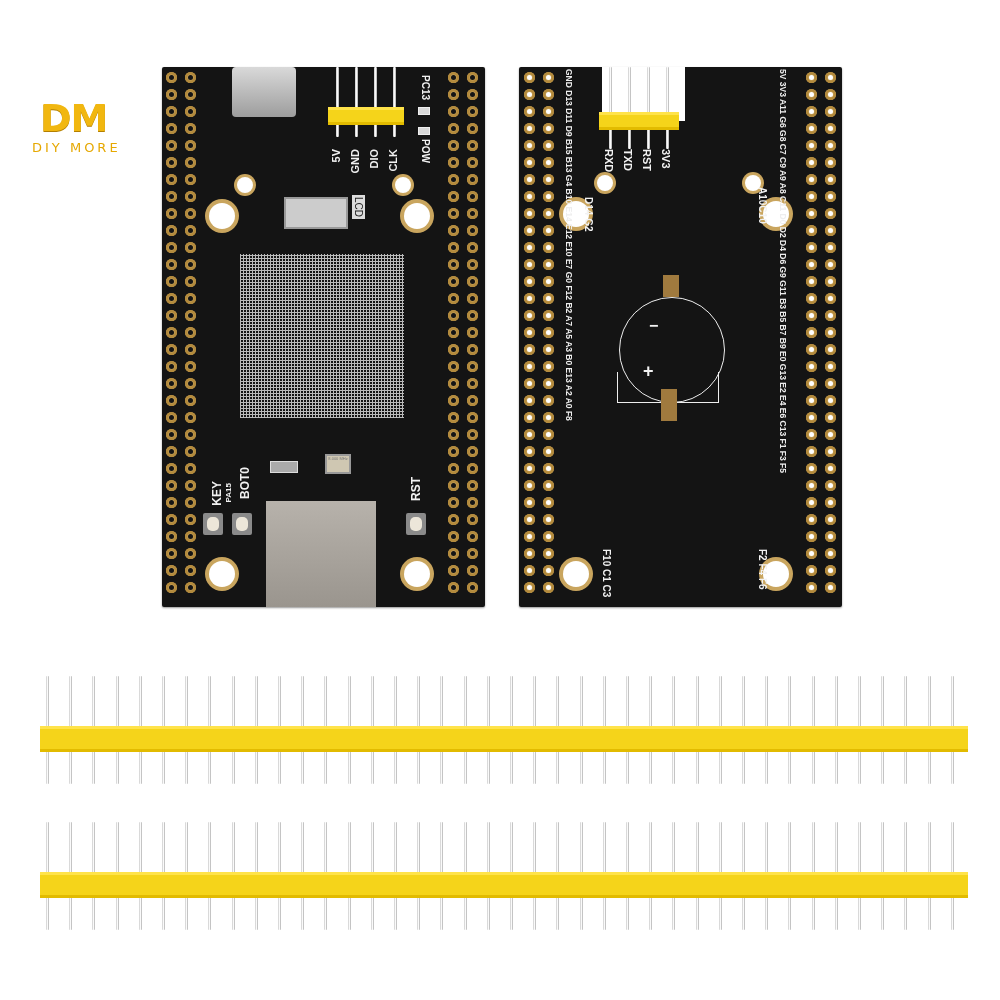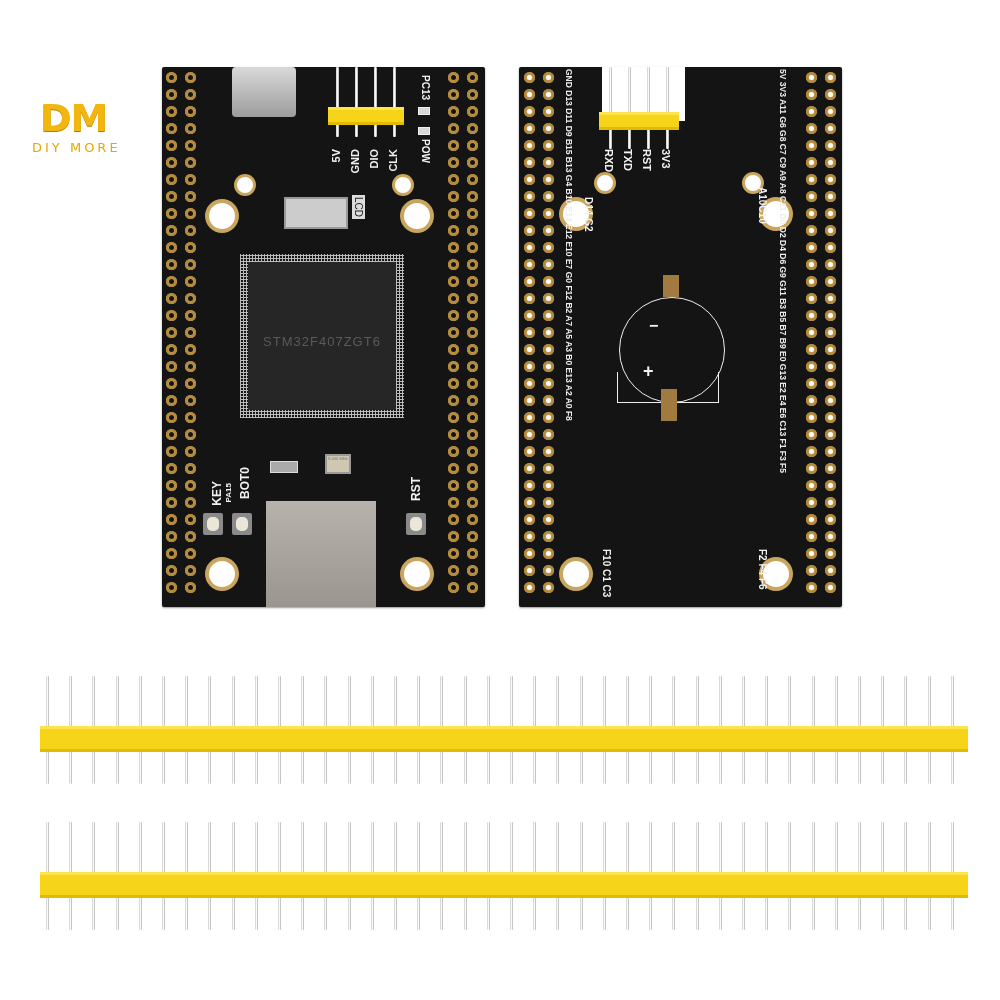--- a/index.html
+++ b/index.html
@@ -197,23 +197,20 @@
   <div class="mount" style="left:47px;top:136px;"></div>
   <div class="mount" style="left:242px;top:136px;"></div>
   <div class="mount" style="left:47px;top:494px;"></div>
   <div class="mount" style="left:242px;top:494px;"></div>
 
   <div class="abs" style="left:122px;top:130px;width:60px;height:28px;background:#ccc;border:2px solid #999;"></div>
   <div class="silk vtext2" style="left:190px;top:128px;background:#ddd;color:#222;padding:2px 1px;font-weight:normal;font-size:10px;">LCD</div>
 
   <div class="abs" style="left:78px;top:187px;width:164px;height:164px;background:repeating-linear-gradient(90deg,#bbb 0 1px,transparent 1px 3px);"></div>
   <div class="abs" style="left:78px;top:187px;width:164px;height:164px;background:repeating-linear-gradient(0deg,#bbb 0 1px,transparent 1px 3px);"></div>
-  <div class="chip" style="left:86px;top:195px;width:148px;height:148px;">
-    <div class="chip-label">STM32F407ZGT6</div>
-  </div>
 
   <div class="abs" style="left:163px;top:387px;width:22px;height:16px;background:#cfc7b2;border:2px solid #999;font-size:4px;color:#777;text-align:center;">8.000 MHz</div>
   <div class="abs" style="left:108px;top:394px;width:26px;height:10px;background:#aaa;border:1px solid #ddd;"></div>
 
   <div class="silk vtext" style="left:48px;top:414px;font-size:12px;">KEY</div>
   <div class="silk vtext" style="left:62px;top:416px;font-size:8px;">PA15</div>
   <div class="silk vtext" style="left:76px;top:400px;font-size:12px;">BOT0</div>
   <div class="silk vtext" style="left:247px;top:410px;font-size:12px;">RST</div>
 
   <div class="btn" style="left:41px;top:446px;"></div>

